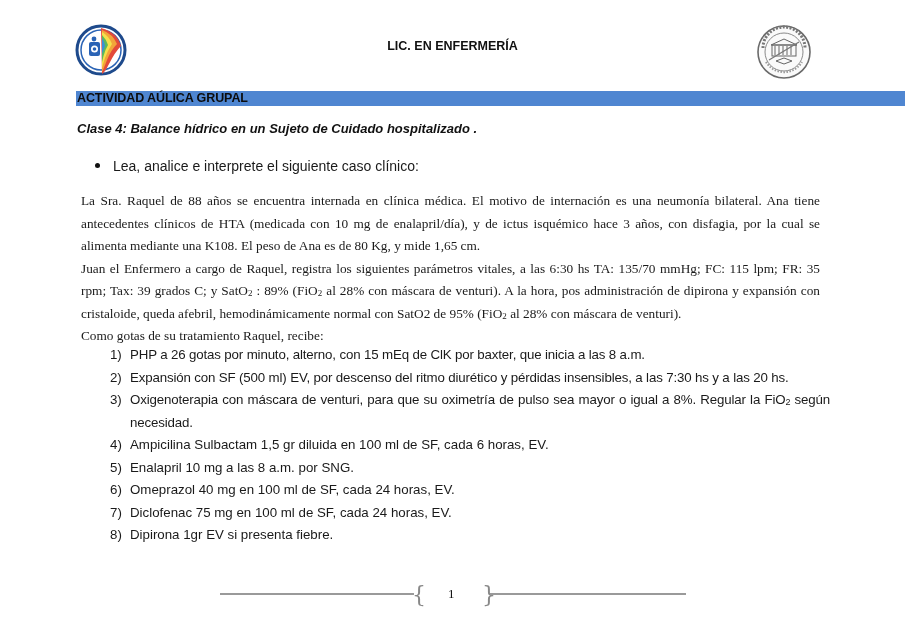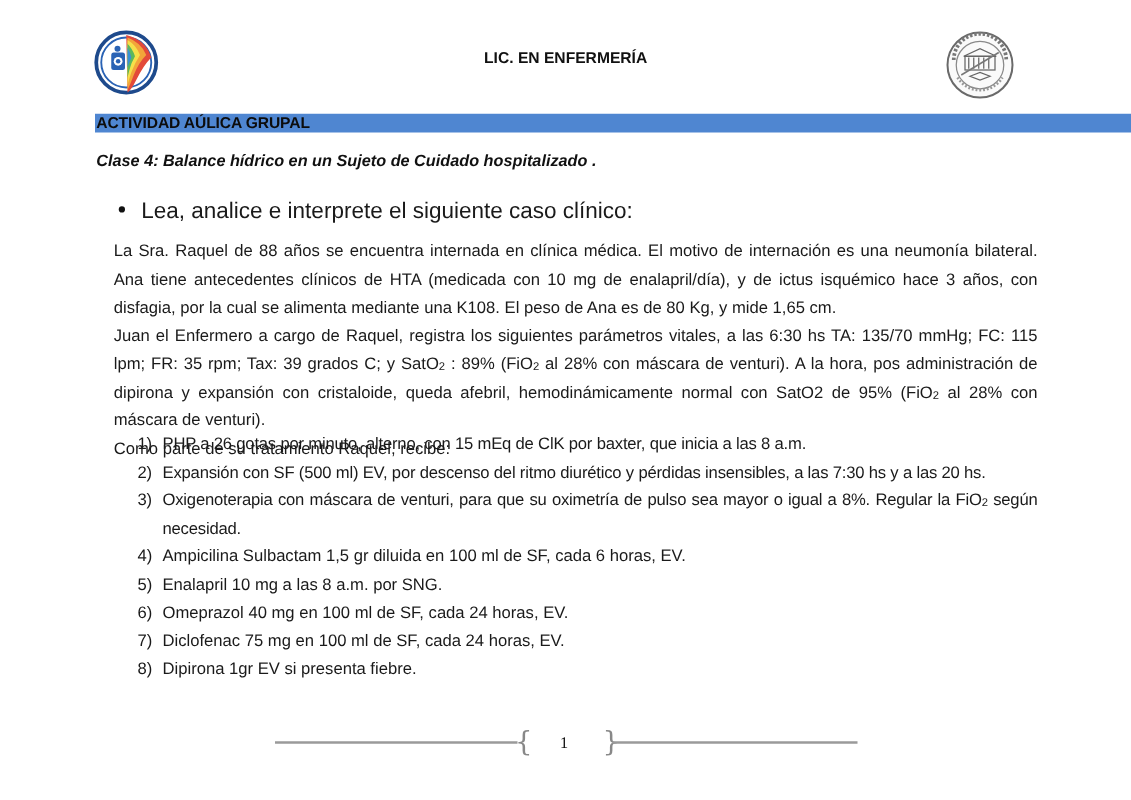--- a/index.html
+++ b/index.html
@@ -12,26 +12,26 @@
     .header-title { position: absolute; left: 200px; width: 505px; top: 38px; text-align: center;
       font-weight: bold; font-size: 12.5px; line-height: 16px; color: #111; }
 
     .section-bar { position: absolute; left: 76px; top: 91px; width: 904px; height: 15px;
       background: #4f86d1; font-weight: bold; font-size: 12.5px; line-height: 15px; color: #0c0c0c;
       padding-left: 1px; letter-spacing: -0.1px; }
 
     .class-title { position: absolute; left: 77px; top: 121px; font-weight: bold; font-style: italic;
       font-size: 13px; color: #111; text-align: right; }
 
-    .bullet-line { position: absolute; left: 95px; top: 158px; font-size: 18px; color: #1a1a1a; }
+    .bullet-line { position: absolute; left: 95px; top: 158px; font-size: 14px; color: #1a1a1a; }
     .bullet-line .dot { display: inline-block; width: 5px; height: 5px; background: #111; border-radius: 50%;
       vertical-align: middle; margin-right: 13px; margin-top: -3px; }
 
-    .case { position: absolute; left: 91px; top: 190px; width: 739px; font-size: 13.3px; line-height: 22.5px;
-      color: #1a1a1a; text-align: justify; }
+    .case { position: absolute; left: 81px; top: 190px; width: 739px; font-size: 13.3px; line-height: 22.5px;
+      color: #1a1a1a; text-align: justify; font-family: Liberation Serif, serif; }
     .case p { margin: 0; }
     .case sub { font-size: 9px; vertical-align: -1px; line-height: 0; }
 
     .treat-list { position: absolute; left: 110px; top: 344px; width: 720px; font-size: 13.3px; line-height: 22.5px;
       color: #1a1a1a; list-style: none; }
     .treat-list li { position: relative; padding-left: 20px; }
     .treat-list li .num { position: absolute; left: 0; top: 0; }
     .treat-list li.narrow { letter-spacing: -0.15px; }
     .treat-list sub { font-size: 9px; vertical-align: -1px; line-height: 0; }
 
@@ -89,21 +89,21 @@
 
 <div class="class-title">Clase 4: Balance hídrico en un Sujeto de Cuidado hospitalizado .</div>
 
 <div class="bullet-line">
   <span class="dot"></span><span>Lea, analice e interprete el siguiente caso clínico:</span>
 </div>
 
 <div class="case">
   <p>La Sra. Raquel de 88 años se encuentra internada en clínica médica. El motivo de internación es una neumonía bilateral. Ana tiene antecedentes clínicos de HTA (medicada con 10 mg de enalapril/día), y de ictus isquémico hace 3 años, con disfagia, por la cual se alimenta mediante una K108. El peso de Ana es de 80 Kg, y mide 1,65 cm.</p>
   <p><span>Juan el Enfermero a cargo de Raquel, registra los siguientes parámetros vitales, a las 6:30 hs TA: 135/70 mmHg; FC: 115 lpm; FR: 35 rpm; Tax: 39 grados C; y SatO</span><sub>2</sub><span> : 89% (FiO</span><sub>2</sub><span> al 28% con máscara de venturi). A la hora, pos administración de dipirona y expansión con cristaloide, queda afebril, hemodinámicamente normal con SatO2 de 95% (FiO</span><sub>2</sub><span> al 28% con máscara de venturi).</span></p>
-  <p>Como parte de su tratamiento Raquel, recibe:</p>
+  <p>Como gotas de su tratamiento Raquel, recibe:</p>
 </div>
 
 <ol class="treat-list">
   <li class="narrow"><span class="num">1)</span><span>PHP a 26 gotas por minuto, alterno, con 15 mEq de ClK por baxter, que inicia a las 8 a.m.</span></li>
   <li class="narrow"><span class="num">2)</span><span>Expansión con SF (500 ml) EV, por descenso del ritmo diurético y pérdidas insensibles, a las 7:30 hs y a las 20 hs.</span></li>
   <li class="narrow" style="text-align:justify;"><span class="num">3)</span><span>Oxigenoterapia con máscara de venturi, para que su oximetría de pulso sea mayor o igual a 8%. Regular la FiO</span><sub>2</sub><span> según necesidad.</span></li>
   <li><span class="num">4)</span><span>Ampicilina Sulbactam 1,5 gr diluida en 100 ml de SF, cada 6 horas, EV.</span></li>
   <li><span class="num">5)</span><span>Enalapril 10 mg a las 8 a.m. por SNG.</span></li>
   <li><span class="num">6)</span><span>Omeprazol 40 mg en 100 ml de SF, cada 24 horas, EV.</span></li>
   <li><span class="num">7)</span><span>Diclofenac 75 mg en 100 ml de SF, cada 24 horas, EV.</span></li>

